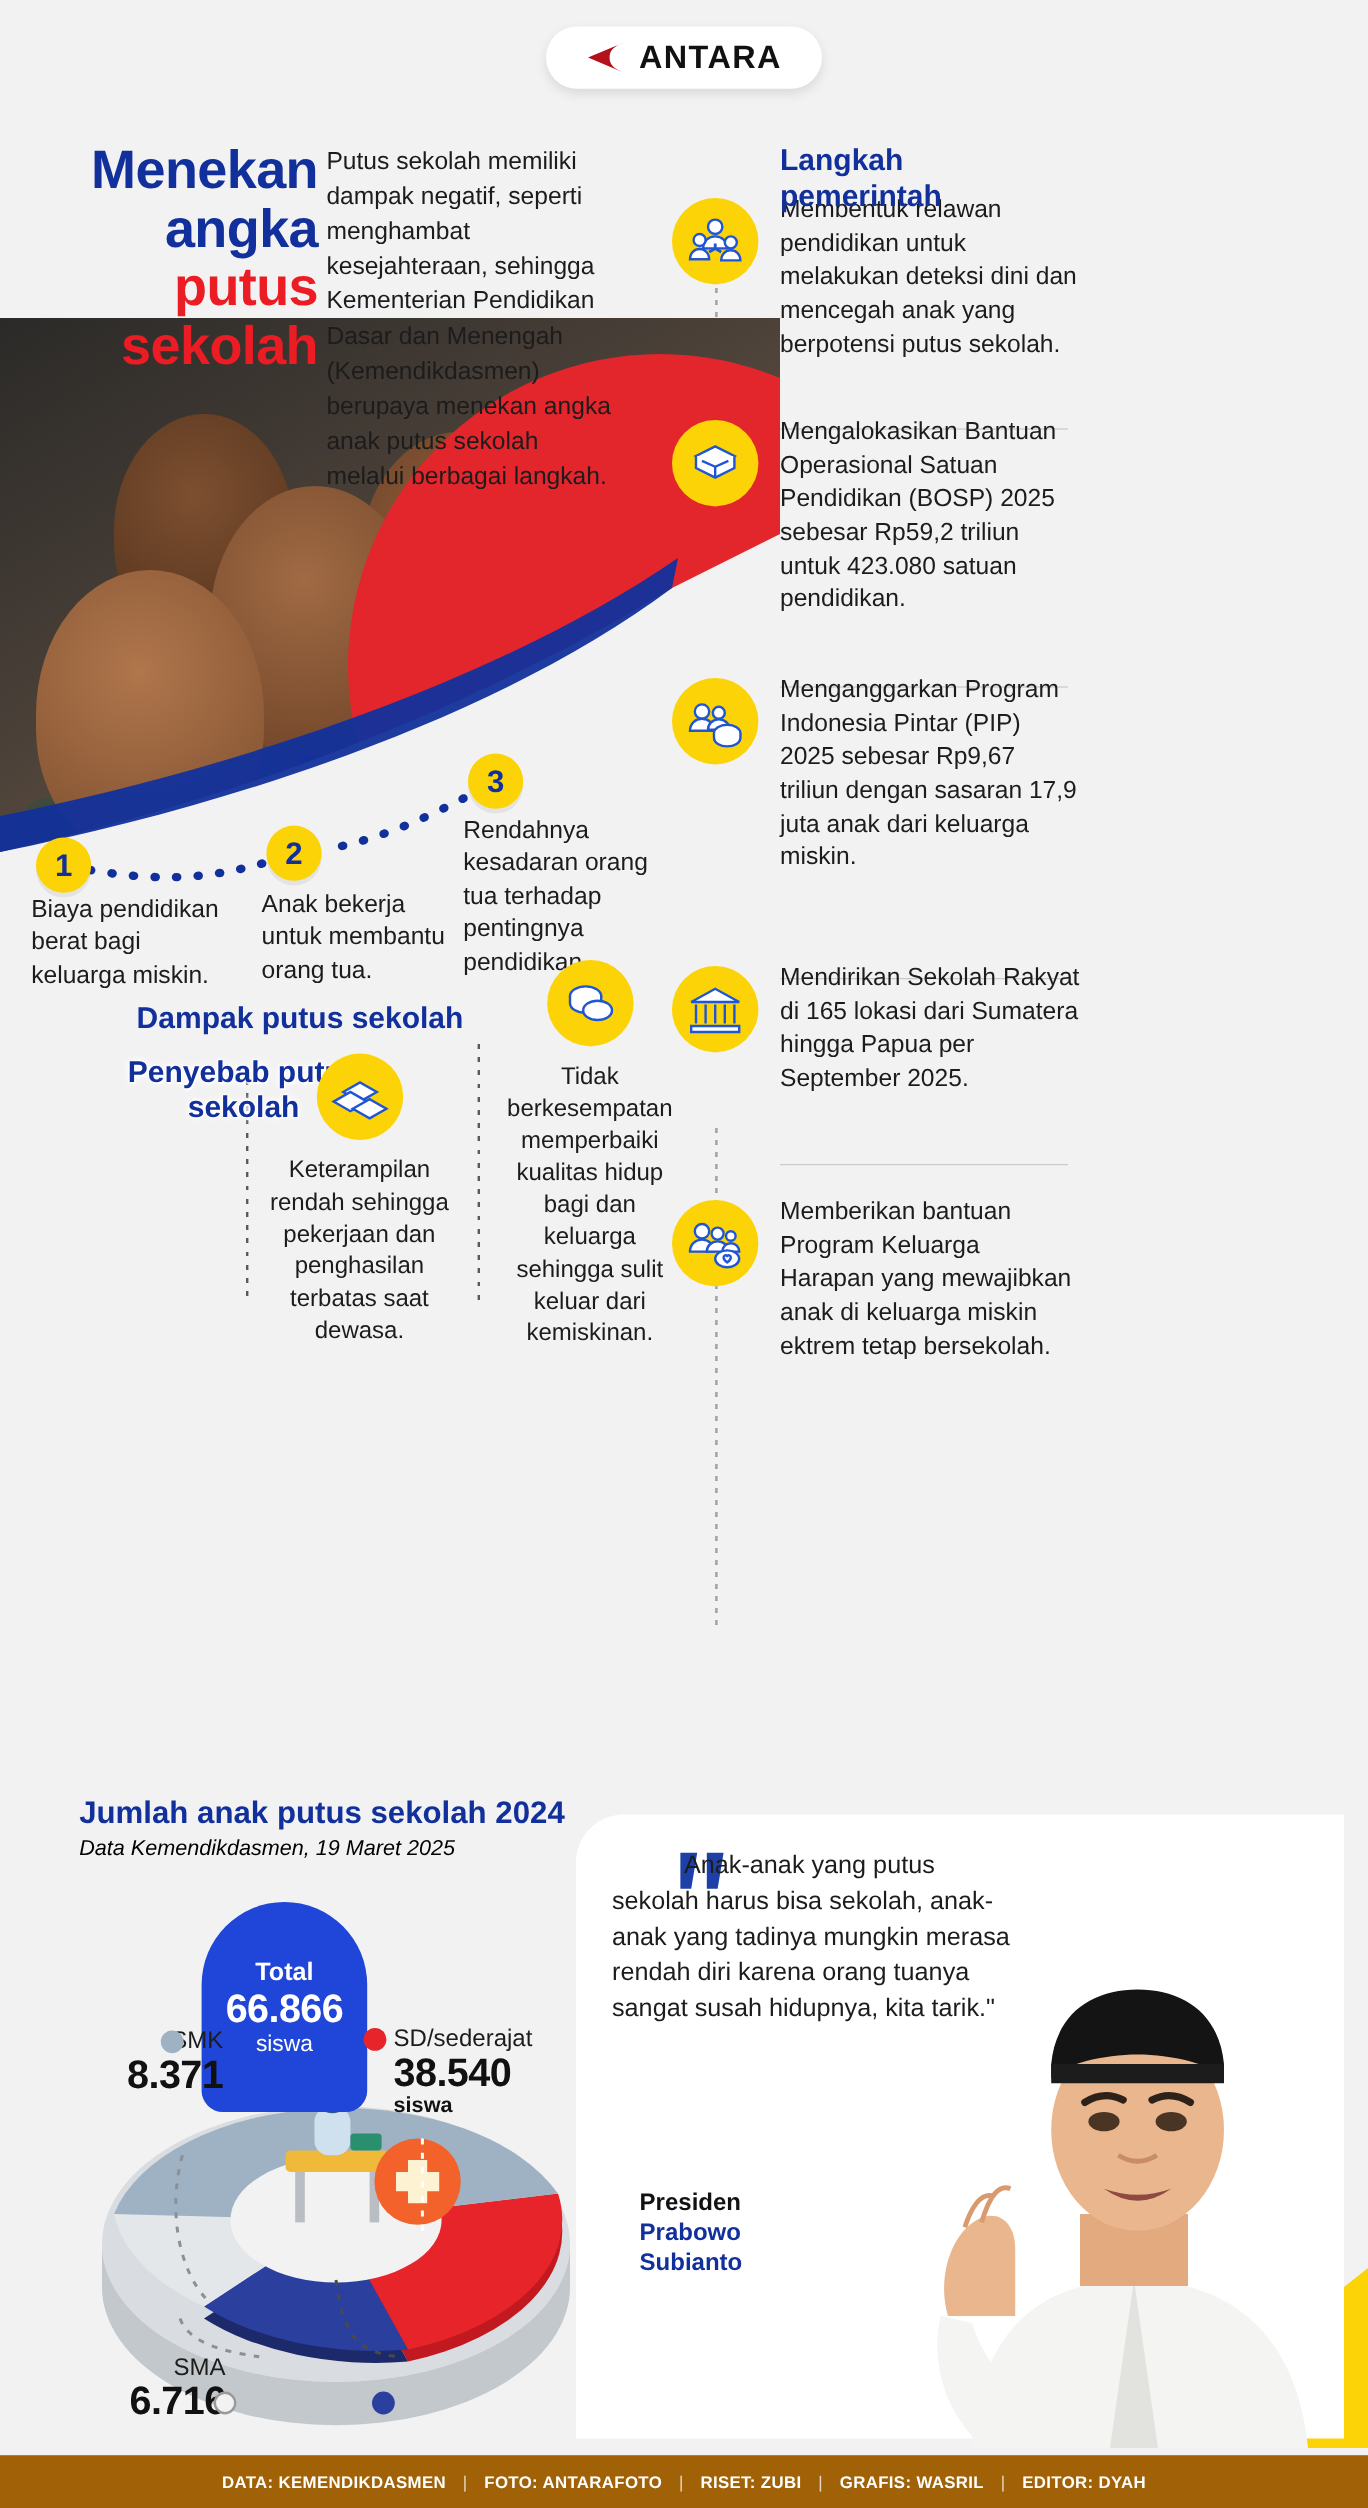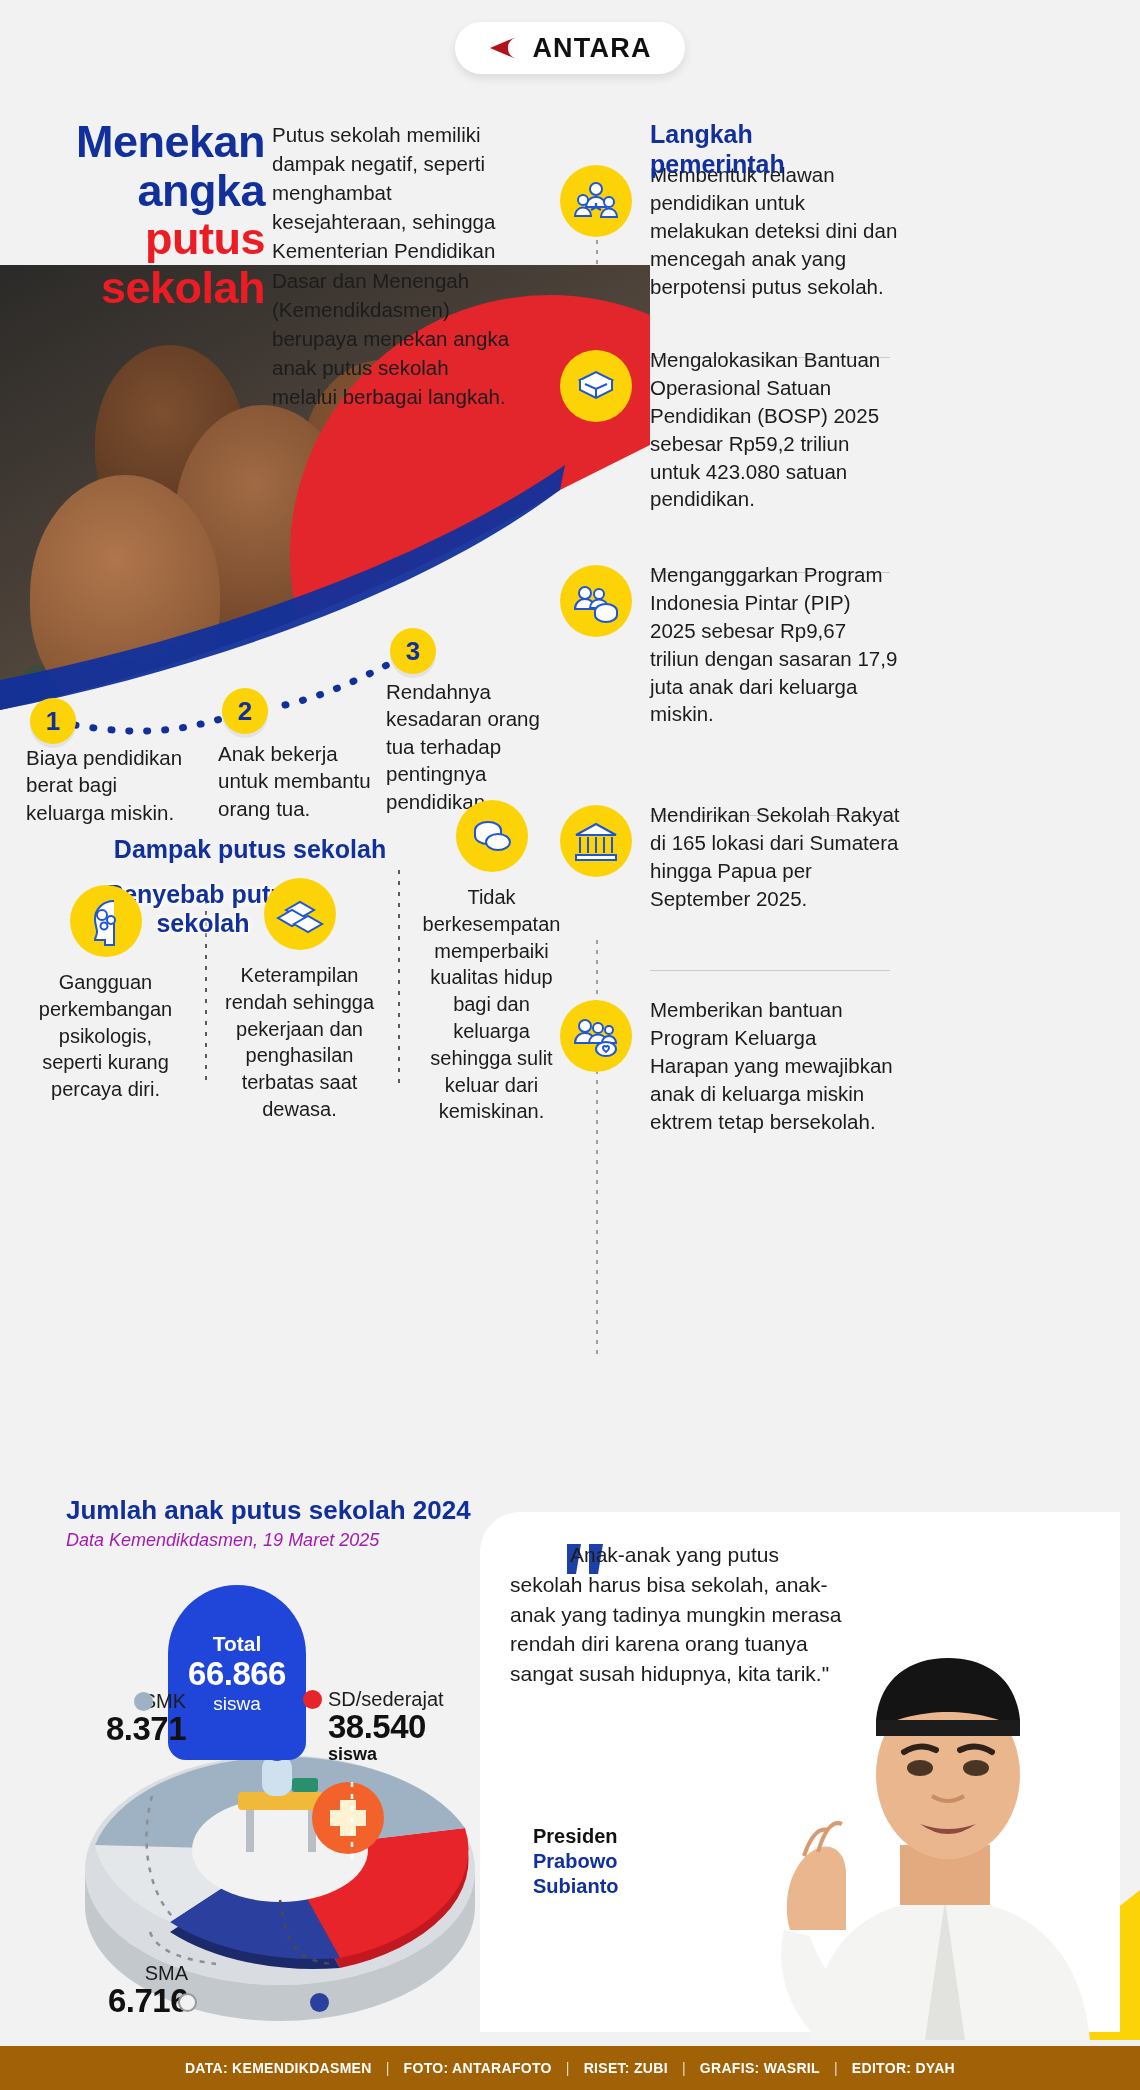--- a/index.html
+++ b/index.html
@@ -124,21 +124,21 @@
     z-index:24;
   }
 
   
   .chart-title{
     position:absolute; left:66px; top:1495px; width:520px;
     color:#12309b; font-weight:800; font-size:26px; z-index:25;
   }
   .chart-sub{
     position:absolute; left:66px; top:1530px; width:520px;
-    font-style:italic; font-size:18px; color:#a21caf; z-index:25;
+    font-style:italic; font-size:18px; color:#000000; z-index:25;
   }
   .donut-wrap{ position:absolute; left:40px; top:1560px; width:600px; height:480px; z-index:20; }
   .total-pill{
     position:absolute; left:168px; top:1585px; width:138px; height:175px;
     background:#1f46d8; border-radius:70px 70px 18px 18px;
     display:flex; flex-direction:column; align-items:center; justify-content:center;
     color:#fff; z-index:28;
   }
   .total-pill .t1{ font-size:21px; font-weight:700; line-height:1; margin-bottom:3px; }
   .total-pill .t2{ font-size:33px; font-weight:800; line-height:1; letter-spacing:-0.5px; }
@@ -321,33 +321,20 @@
   <div class="cause-dot" style="left:30px; top:698px">1</div>
   <div class="cause-dot" style="left:222px; top:688px">2</div>
   <div class="cause-dot" style="left:390px; top:628px">3</div>
 
   <div class="cause-txt" style="left:26px; top:744px; width:175px">Biaya pendidikan berat bagi keluarga miskin.</div>
   <div class="cause-txt" style="left:218px; top:740px; width:160px">Anak bekerja untuk membantu orang tua.</div>
   <div class="cause-txt" style="left:386px; top:678px; width:175px">Rendahnya kesadaran orang tua terhadap pentingnya pendidikan.</div>
 
   <div class="impact-title" style="top:835px">Dampak putus sekolah</div>
 
-  <div class="impact" style="left:28px; top:885px; width:155px">
-    <div class="ring">
-      <svg viewBox="0 0 56 56">
-          <g fill="#fff" stroke="#1f56d6" stroke-width="2">
-        <path d="M36 8c-11 0-19 8-19 18 0 6 2 9 2 13 0 4-2 5-2 8h10v5h9V30"></path>
-        <circle cx="24" cy="22" r="5"></circle>
-            <circle cx="33" cy="27" r="4"></circle>
-            <circle cx="26" cy="33" r="3.5"></circle>
-      </g>
-        </svg>
-    </div>
-    <div class="label">Gangguan perkembangan psikologis, seperti kurang percaya diri.</div>
-  </div>
 
   <div class="vsep" style="left:205px; top:900px; height:185px"></div>
 
   <div class="impact" style="left:222px; top:878px; width:155px">
     <div class="ring">
       <svg viewBox="0 0 56 56">
           <g fill="#fff" stroke="#1f56d6" stroke-width="2">
         <path d="M14 24l14-8 14 8-14 8z"></path>
             <path d="M6 32l14-8 14 8-14 8z"></path>
         <path d="M22 38l14-8 14 8-14 8z"></path>

